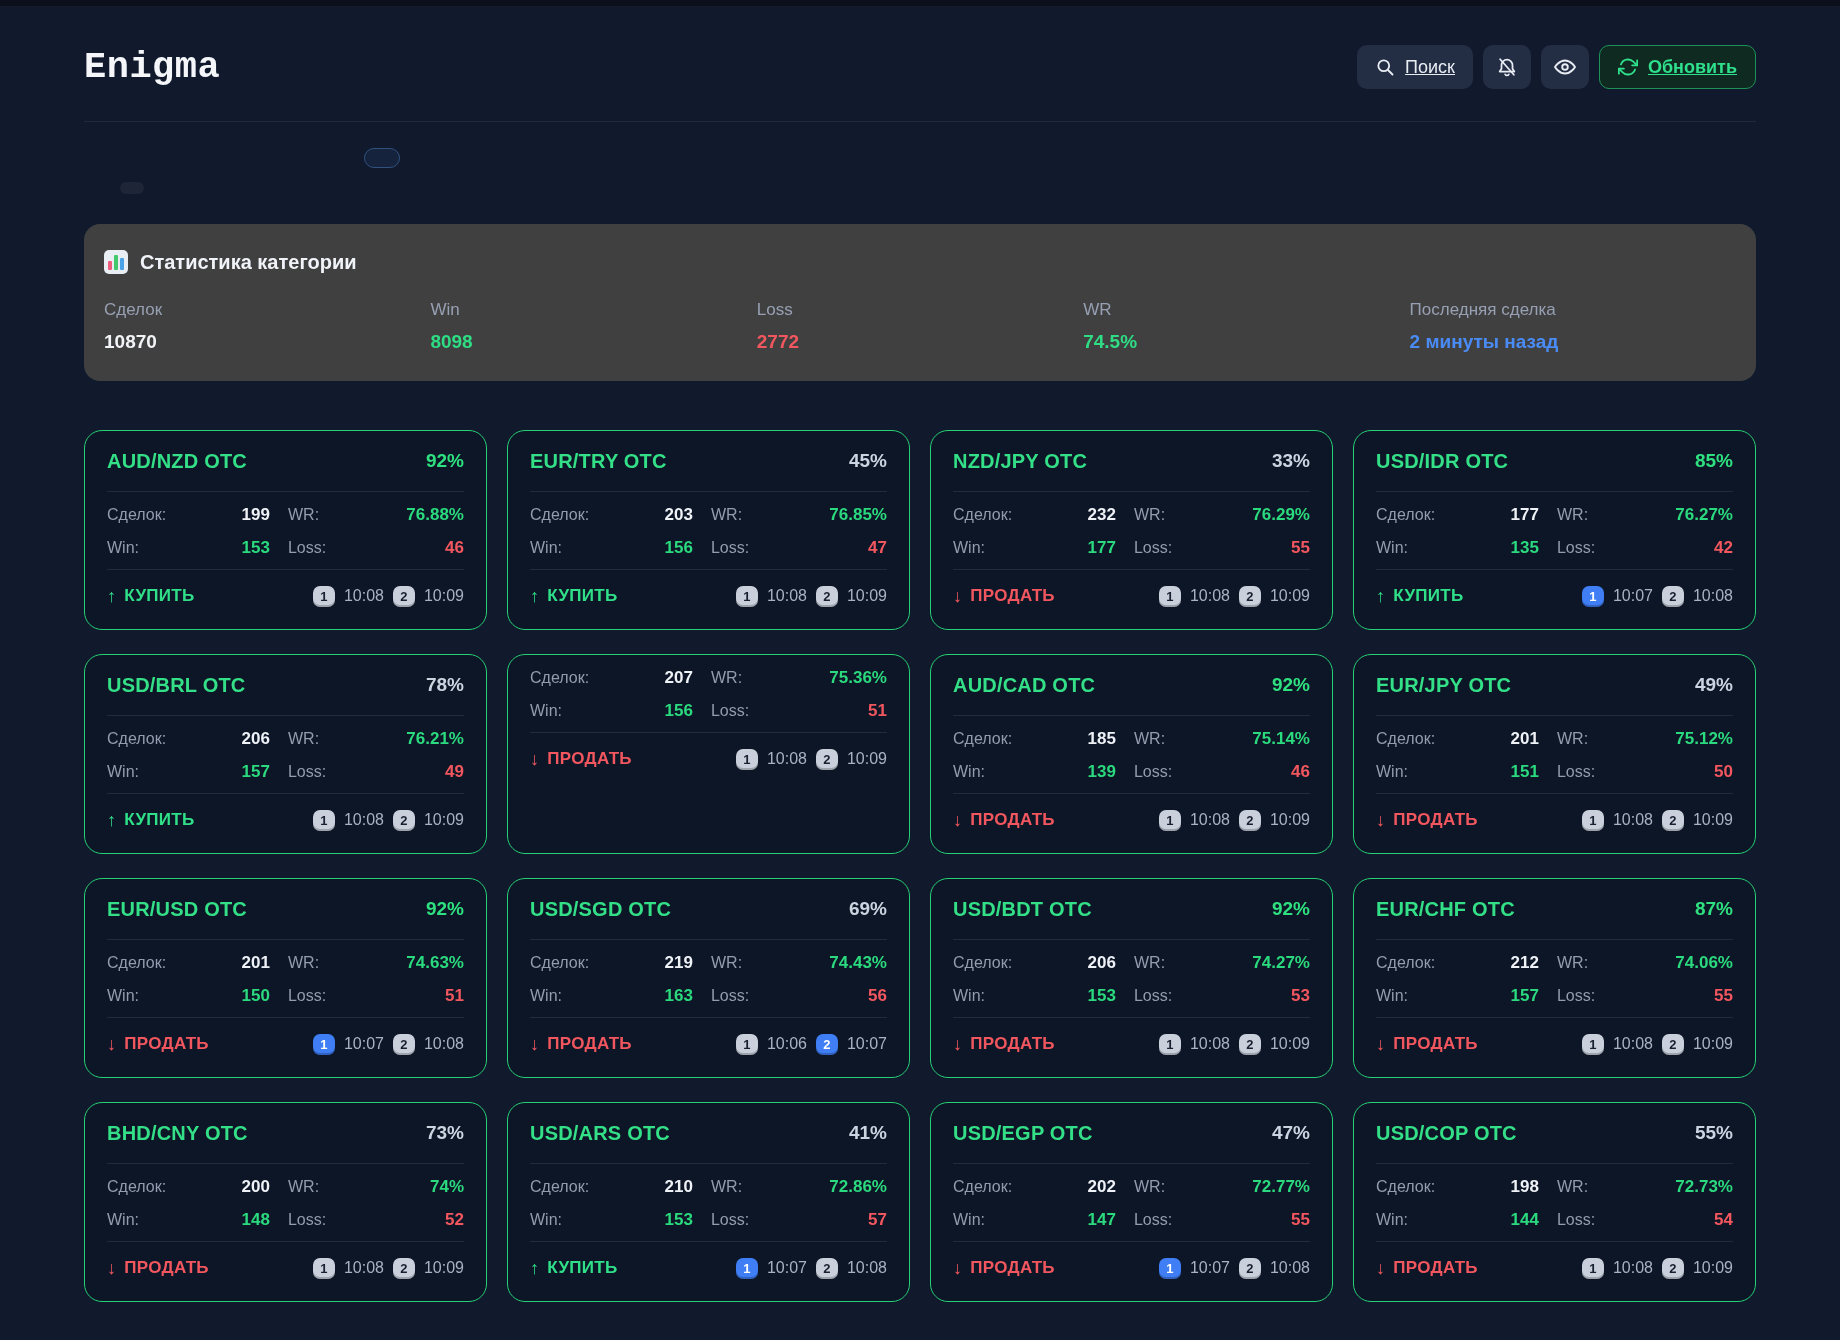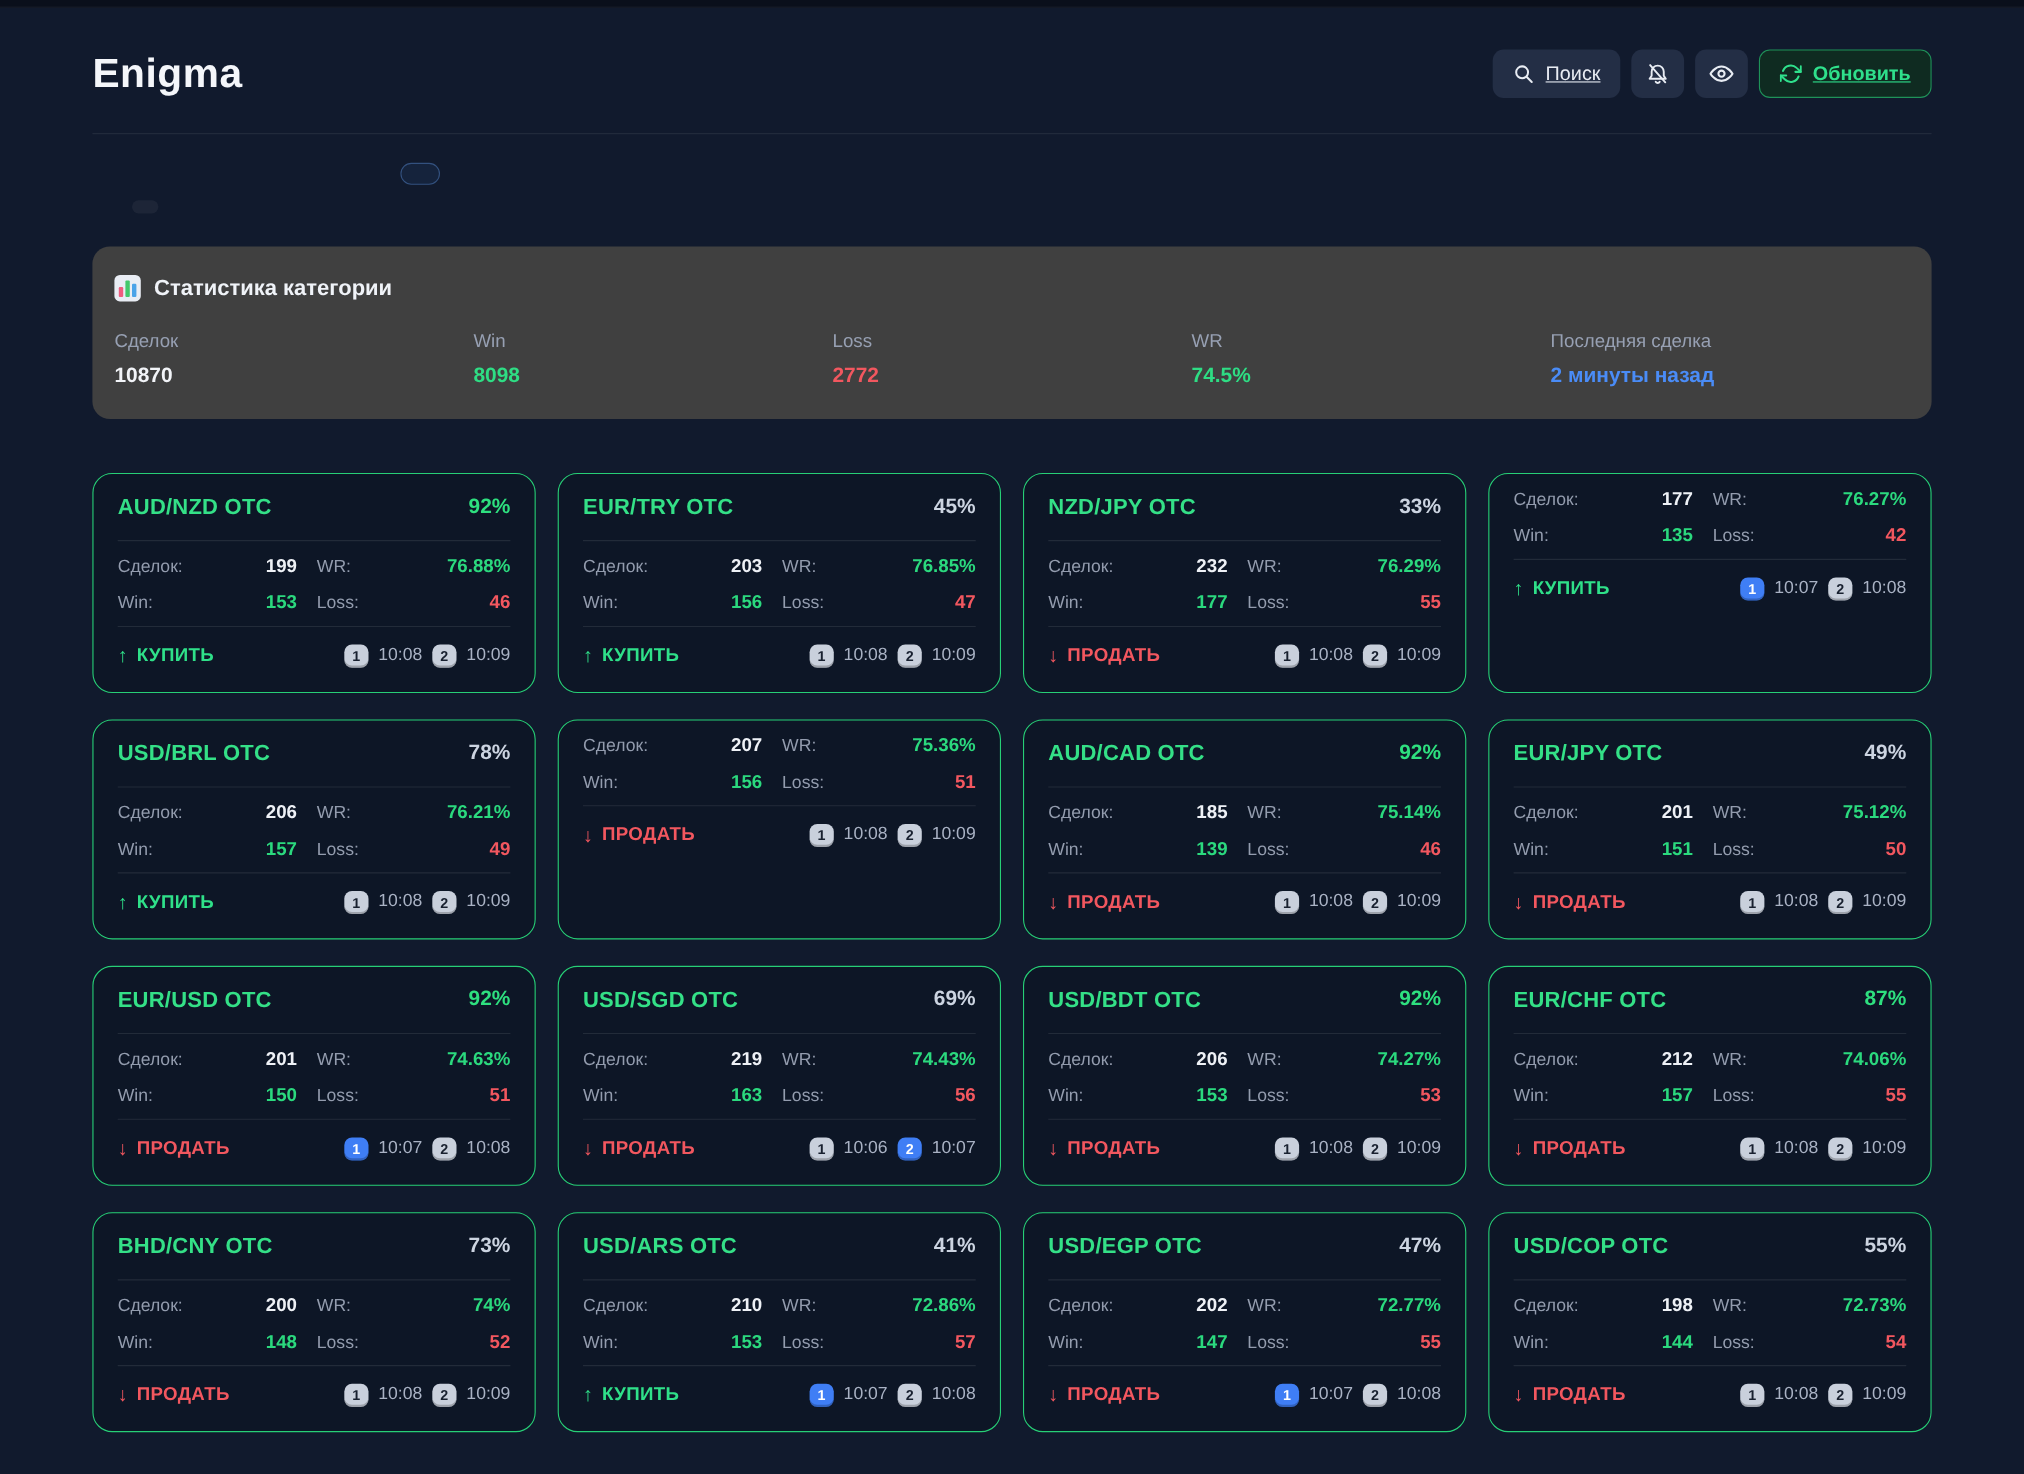--- a/index.html
+++ b/index.html
@@ -8,21 +8,21 @@
     background:#111a2d;
     font-family:"Liberation Sans","DejaVu Sans",sans-serif;
     color:#edf0f6;
     overflow:hidden;
   }
   .topstrip { height:7px; background:#0a0f1b; border-bottom:1px solid rgba(255,255,255,0.05); }
   .container { width:1672px; margin:0 auto; }
 
   
   .header-row { display:flex; justify-content:space-between; align-items:center; margin-top:32px; height:56px; }
-  .app-title { font-size:37px; font-weight:800; letter-spacing:0.5px; color:#f4f6fa; }
+  .app-title { font-size:37px; font-weight:800; letter-spacing:0.5px; color:#f4f6fa;font-family:Liberation Mono, monospace; }
   .header-actions { display:flex; align-items:center; gap:10px; }
   .btn {
     height:44px; border:none; border-radius:10px; background:#232e45; color:#e8ecf3;
     display:flex; align-items:center; gap:10px; padding:0 18px; font-size:18px;
     font-family:inherit; cursor:pointer;text-decoration:underline;
   }
   .icon-btn { width:48px; padding:0; justify-content:center; }
   .refresh-btn { background:#0f2b21; border:1px solid #1f9259; color:#2fe08c; font-weight:700; }
   .btn svg { display:block; }
 
@@ -306,20 +306,24 @@
           </button>
           <div class="times">
             <span class="badge">1</span>
             <span class="time">10:08</span>
             <span class="badge">2</span>
             <span class="time">10:09</span>
           </div>
         </div>
       </article>
       <article class="card">
+        <div class="card-head">
+          <span class="pair">USD/IDR OTC</span>
+          <span class="pct pct-green">85%</span>
+        </div>
         <div class="card-body">
           <div class="stat-row">
             <div class="cell">
               <span class="lbl">Сделок:</span>
               <span class="val v-white">177</span>
             </div>
             <div class="cell">
               <span class="lbl">WR:</span>
               <span class="val v-green">76.27%</span>
             </div>

